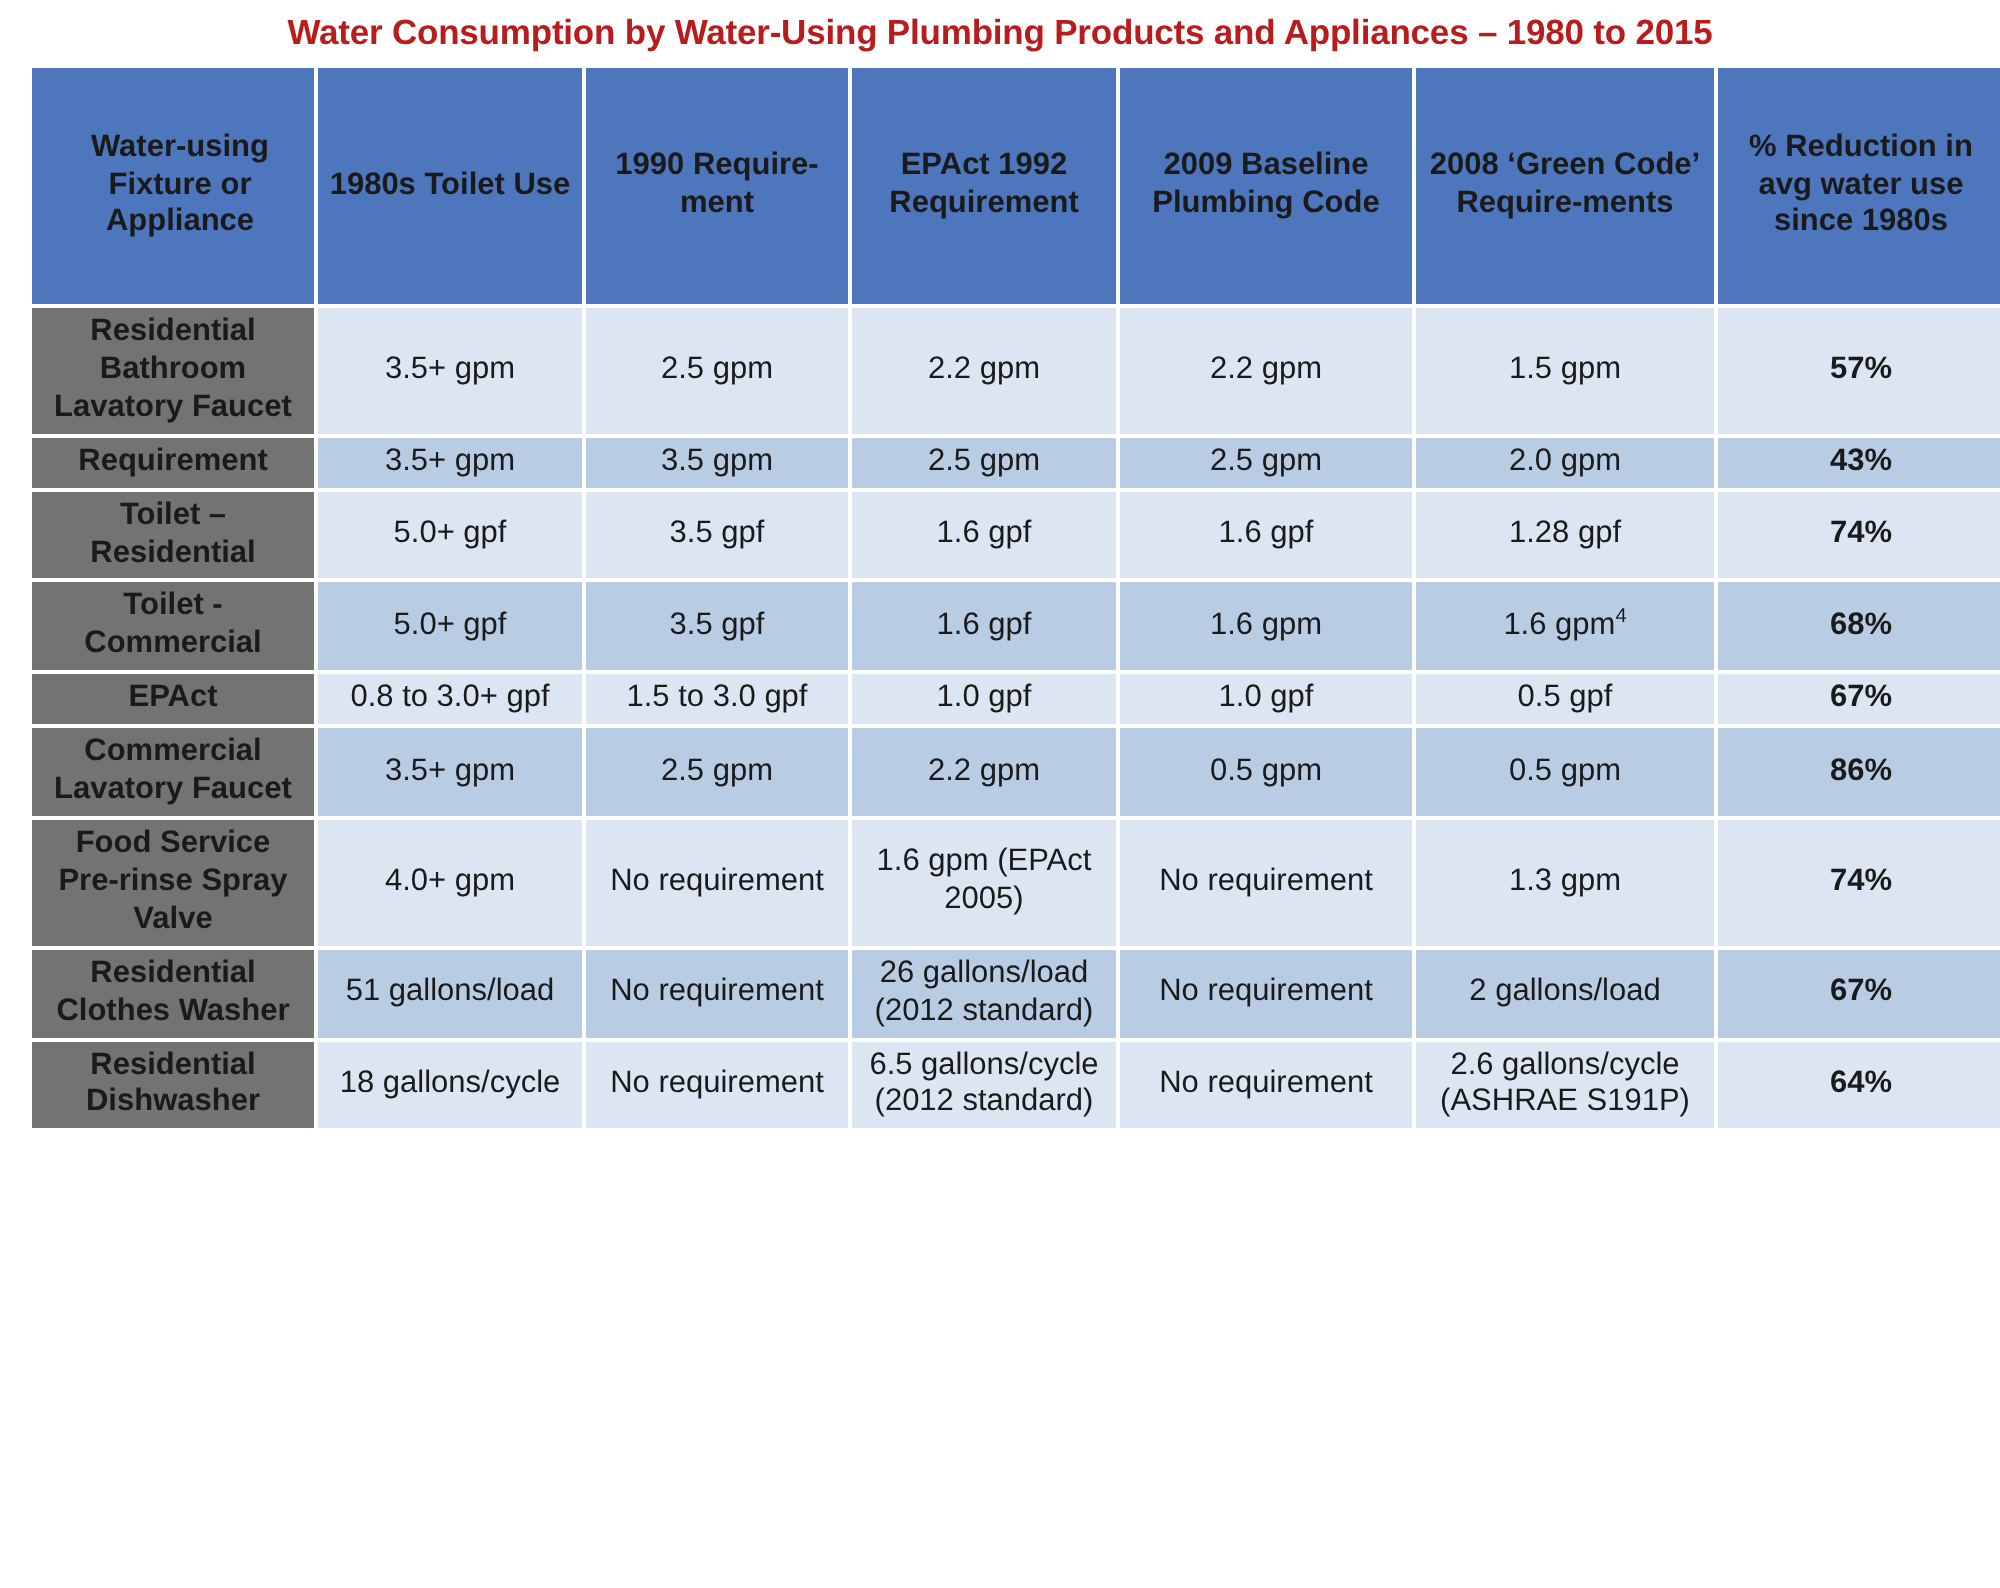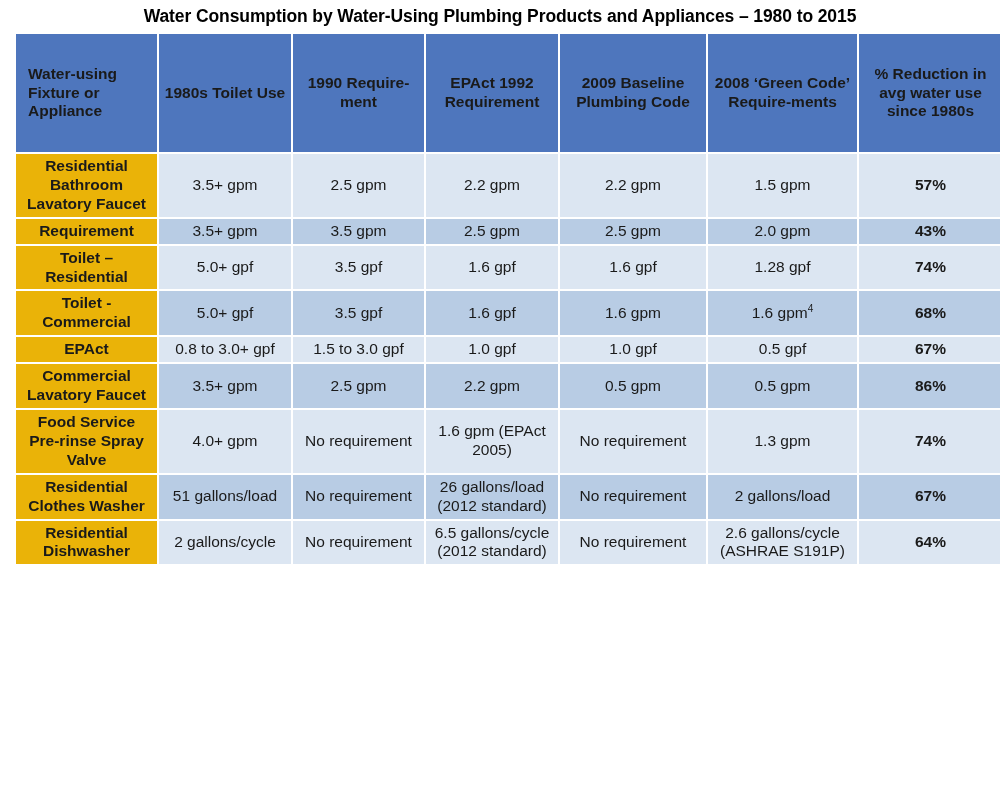--- a/index.html
+++ b/index.html
@@ -14,21 +14,21 @@
     width: 1000px; height: 794px;
     overflow: hidden;
   }
   .title {
     position: absolute;
     left: 0; top: 6px;
     width: 1000px;
     text-align: center;
     font-size: 17.5px;
     font-weight: bold;
-    color: #000000;
+    color: #b91c1c;
     letter-spacing: -0.1px;
   }
   table.wc {
     position: absolute;
     left: 14px; top: 32px;
     width: 974px;
     border-collapse: separate;
     border-spacing: 2px;
     background: #ffffff;
     table-layout: fixed;
@@ -50,23 +50,23 @@
     color: #1a1a1a;
   }
   thead th {
     background: #4e76bd;
     color: #ffffff;
     font-weight: bold;
     font-size: 16px;
     height: 118px;
     padding: 4px 6px;
   }
-  thead th.rowhead-h { text-align: left; padding-left: 12px; }
+  thead th.rowhead-h { text-align: center; padding-left: 12px; }
   td.rowhead {
-    background: #eab308;
+    background: #737373;
     color: #ffffff;
     font-weight: bold;
     text-align: left;
     padding-left: 12px;
     font-size: 16px;
   }
   tr.light td.data { background: #dce6f2; }
   tr.dark  td.data { background: #b8cce4; }
   td.pct { font-weight: bold; }
   sup { font-size: 0.65em; vertical-align: super; line-height: 0; }
@@ -167,21 +167,21 @@
           <td class="rowhead">Residential Clothes Washer</td>
           <td class="data">51 gallons/load</td>
           <td class="data">No requirement</td>
           <td class="data">26 gallons/load (2012 standard)</td>
           <td class="data">No requirement</td>
           <td class="data">2 gallons/load</td>
           <td class="data pct">67%</td>
         </tr>
         <tr class="light">
           <td class="rowhead">Residential Dishwasher</td>
-          <td class="data">2 gallons/cycle</td>
+          <td class="data">18 gallons/cycle</td>
           <td class="data">No requirement</td>
           <td class="data">6.5 gallons/cycle (2012 standard)</td>
           <td class="data">No requirement</td>
           <td class="data">2.6 gallons/cycle (ASHRAE S191P)</td>
           <td class="data pct">64%</td>
         </tr>
       </tbody>
   </table>
 
 </div>

